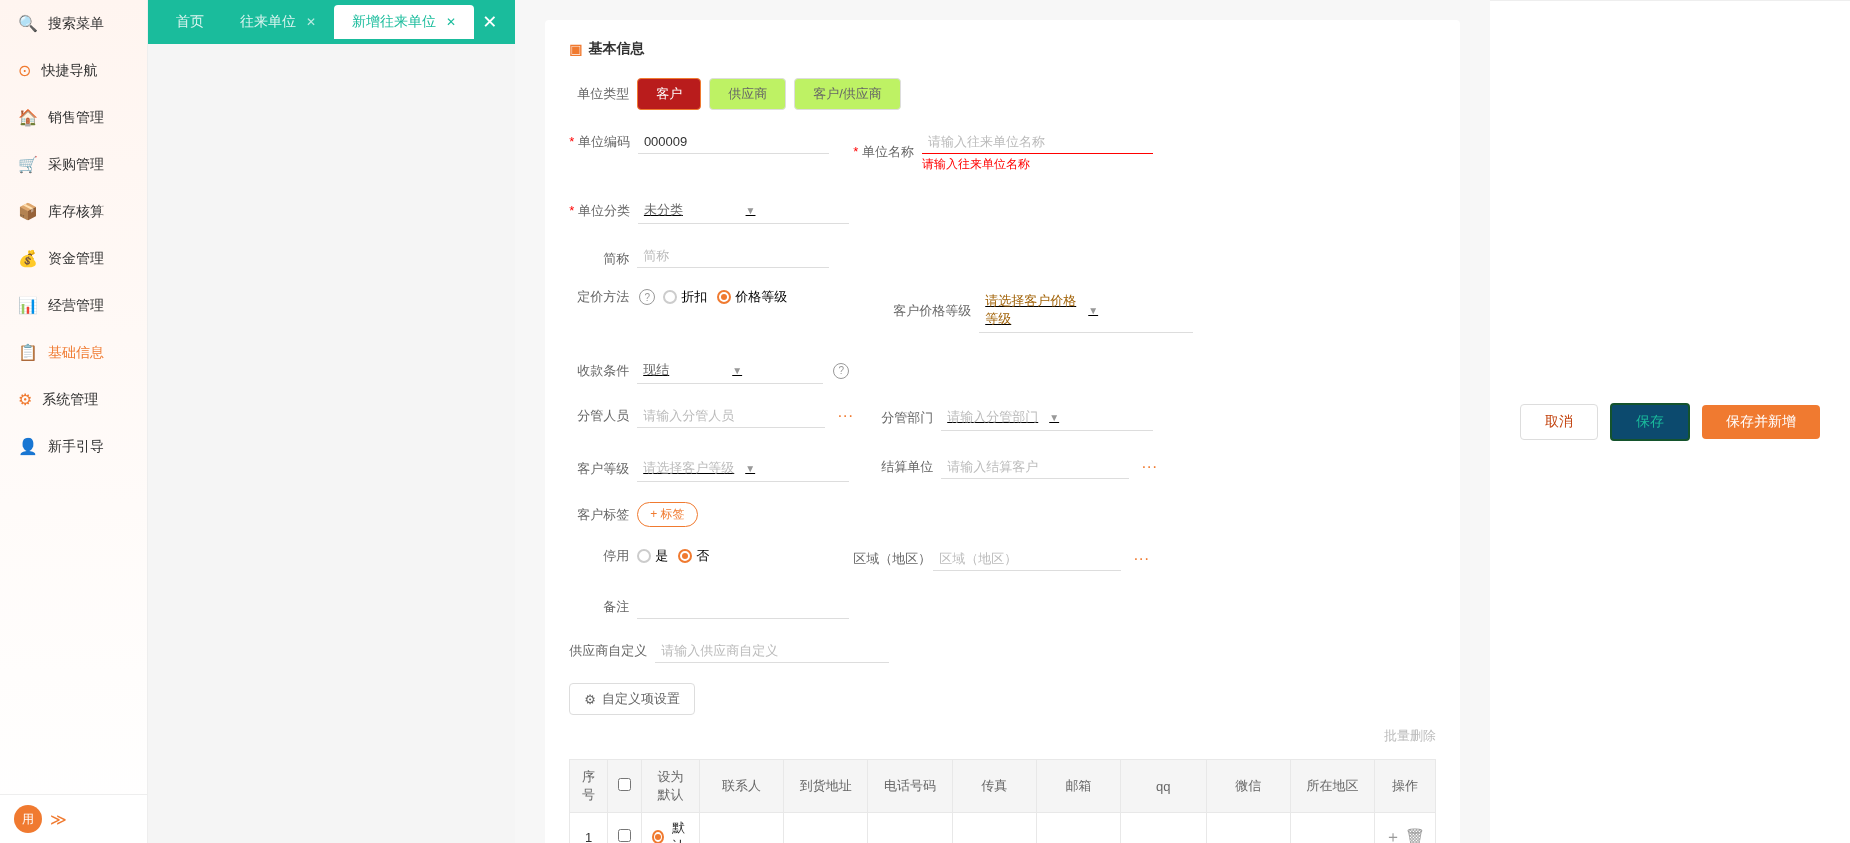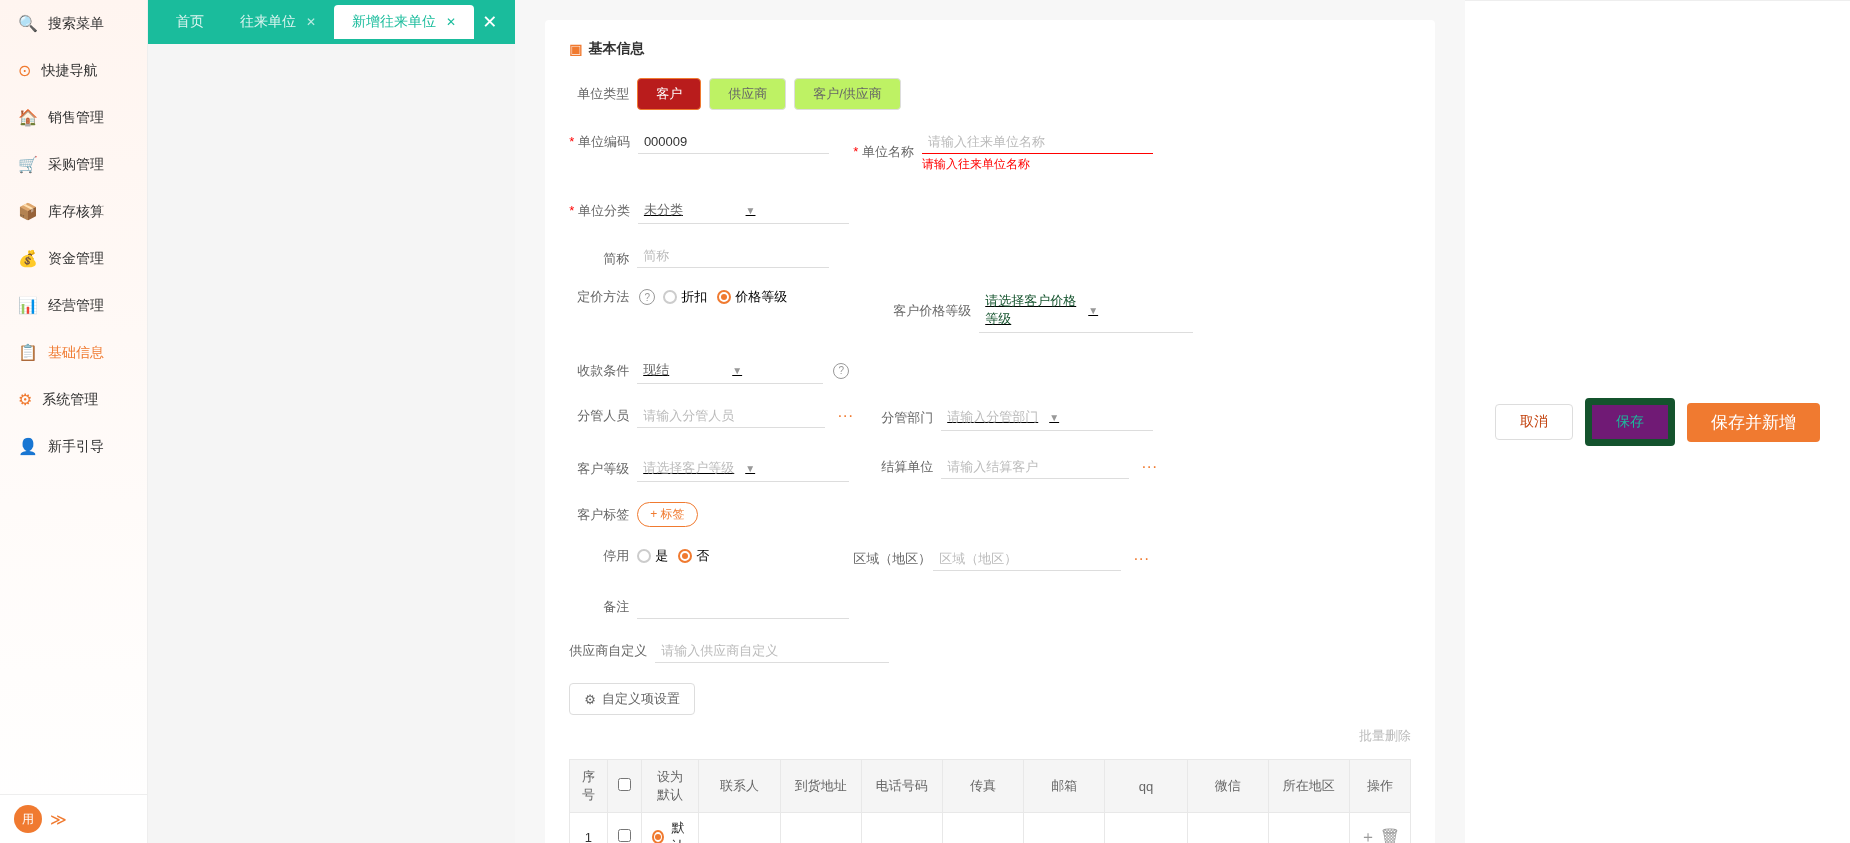--- a/index.html
+++ b/index.html
@@ -225,35 +225,35 @@
       padding: 8px 24px;
       border: 1px solid #ddd;
       background: #fff;
       border-radius: 4px;
       cursor: pointer;
       font-size: 14px;
       color: #c2410c;
     }
     .btn-save {
       padding: 8px 24px;
-      border: 7px solid #14532d;
-      background: #701a75;
+      border: 2px solid #14532d;
+      background: #0c4a6e;
       border-radius: 4px;
       cursor: pointer;
       font-size: 14px;
       color: #1abc9c;
       text-align: right;
     }
     .btn-save-new {
       padding: 8px 24px;
       background: #f07a30;
       border: none;
       border-radius: 4px;
       cursor: pointer;
-      font-size: 17px;
+      font-size: 14px;
       color: #fff;
     }
 
     .custom-settings-btn {
       display: flex;
       align-items: center;
       gap: 6px;
       padding: 6px 14px;
       border: 1px solid #ddd;
       border-radius: 4px;
@@ -394,21 +394,21 @@
             </div>
             <div class="radio-item">
               <div class="radio-circle checked"></div>
               <span>价格等级</span>
             </div>
           </div>
         </div>
         <div class="form-group" style="flex:0 0 300px;">
           <span class="form-label">客户价格等级</span>
           <div class="form-select-wrapper">
-            <span style="color:#14532d;">请选择客户价格等级</span>
+            <span style="color:#a16207;">请选择客户价格等级</span>
             <span class="arrow">▼</span>
           </div>
         </div>
         <div class="form-group" style="flex:0 0 280px;">
           <span class="form-label">收款条件</span>
           <div class="form-select-wrapper">
             <span>现结</span>
             <span class="arrow">▼</span>
           </div>
           <span class="help-icon">?</span>

